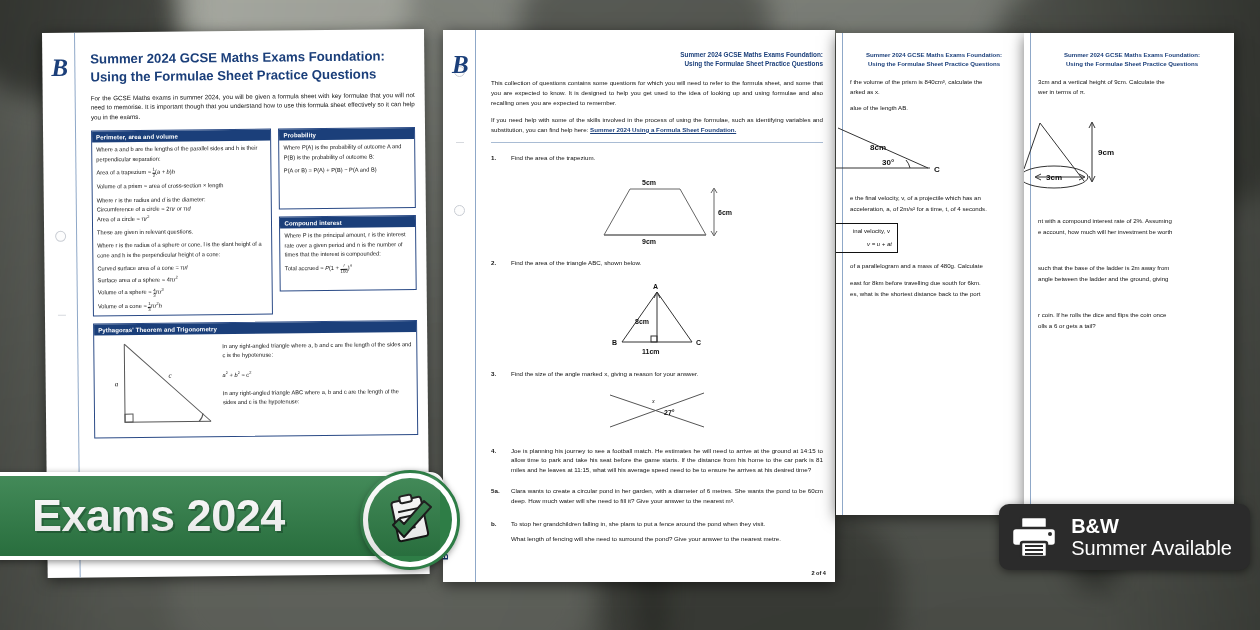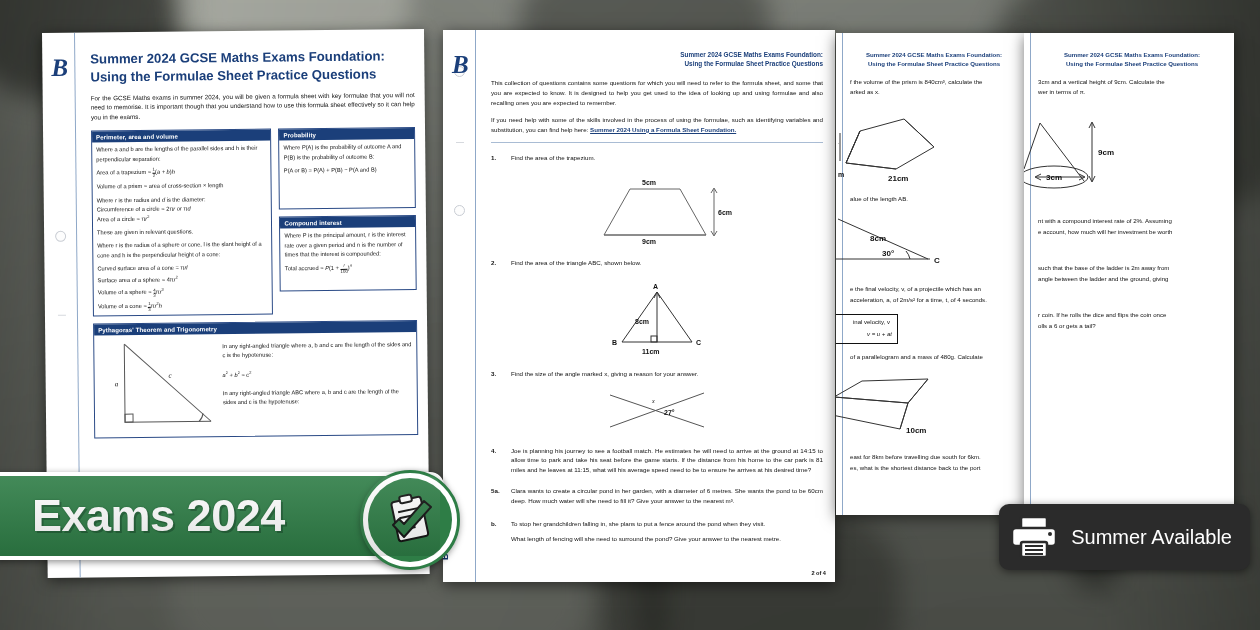--- a/index.html
+++ b/index.html
@@ -390,33 +390,20 @@
   <div class="rule-line" style="left:6px"></div>
   <div class="pside-body" style="left:14px; right:8px;">
     <div class="pside-hdr">
       <div>Summer 2024 GCSE Maths Exams Foundation:</div>
       <div>Using the Formulae Sheet Practice Questions</div>
     </div>
     <div class="pside-txt">
       <p style="margin-bottom:0">f the volume of the prism is 840cm³, calculate the</p>
       <p>arked as x.</p>
 
-      <div style="margin:2px 0 6px -12px">
-        <svg width="180" height="82" viewBox="0 0 180 82">
-          <polygon points="8,60 22,28 66,16 96,44 58,66" fill="none" stroke="#333" stroke-width="1"></polygon>
-          <line x1="8" y1="60" x2="22" y2="28" stroke="#333" stroke-width="1"></line>
-          <line x1="22" y1="28" x2="8" y2="60" stroke="#333" stroke-width="1"></line>
-          <line x1="8" y1="60" x2="58" y2="66" stroke="#333" stroke-width="1"></line>
-          <line x1="66" y1="16" x2="96" y2="44" stroke="#333" stroke-width="1"></line>
-          <line x1="2" y1="30" x2="2" y2="58" stroke="#333" stroke-width="1"></line>
-          <text x="50" y="78" font-size="8" font-weight="bold" fill="#111">21cm</text>
-          <text x="-2" y="44" font-size="7" font-style="italic" fill="#111">r</text>
-          <text x="-4" y="74" font-size="7" font-weight="bold" fill="#111">cm</text>
-        </svg>
-      </div>
 
       <p>alue of the length AB.</p>
 
       <div style="margin:4px 0 8px -14px">
         <svg width="175" height="62" viewBox="0 0 175 62">
           <line x1="2" y1="8" x2="92" y2="48" stroke="#333" stroke-width="1"></line>
           <line x1="0" y1="48" x2="94" y2="48" stroke="#333" stroke-width="1"></line>
           <path d="M 74 48 A 18 18 0 0 0 70 40" fill="none" stroke="#333" stroke-width="1"></path>
           <text x="34" y="30" font-size="8" font-weight="bold" fill="#111">8cm</text>
           <text x="46" y="45" font-size="8" font-weight="bold" fill="#111">30°</text>
@@ -427,30 +414,20 @@
       <p style="margin-bottom:1px">e the final velocity, v, of a projectile which has an</p>
       <p>acceleration, a, of 2m/s² for a time, t, of 4 seconds.</p>
 
       <div class="vbox" style="margin:2px 0 8px -16px; padding-left:18px">
         <div>inal velocity, v</div>
         <div style="margin-left:14px; margin-top:3px; font-style:italic">v = u + at</div>
       </div>
 
       <p>of a parallelogram and a mass of 480g. Calculate</p>
 
-      <div style="margin:4px 0 10px -20px">
-        <svg width="190" height="70" viewBox="0 0 190 70">
-          <polygon points="4,28 32,12 98,10 78,34" fill="none" stroke="#333" stroke-width="1"></polygon>
-          <polygon points="4,28 78,34 70,60 2,46" fill="none" stroke="#333" stroke-width="1"></polygon>
-          <line x1="78" y1="34" x2="98" y2="10" stroke="#333" stroke-width="1"></line>
-          <line x1="70" y1="60" x2="78" y2="34" stroke="#333" stroke-width="1"></line>
-          <text x="76" y="64" font-size="8" font-weight="bold" fill="#111">10cm</text>
-          <text x="-2" y="62" font-size="8" font-weight="bold" fill="#111">a</text>
-        </svg>
-      </div>
 
       <p style="margin-bottom:1px">east for 8km before travelling due south for 6km.</p>
       <p>es, what is the shortest distance back to the port</p>
     </div>
   </div>
 </div>
 
 <div class="sheet" id="page4">
   <div class="rule-line" style="left:6px"></div>
   <div class="pside-body" style="left:14px; right:8px;">
@@ -513,15 +490,16 @@
   <svg width="50" height="46" viewBox="0 0 50 46">
     <rect x="12" y="3" width="26" height="12" rx="2" fill="#fff" stroke="#2b2b2b" stroke-width="2.5"></rect>
     <rect x="3" y="14" width="44" height="18" rx="4" fill="#fff" stroke="#2b2b2b" stroke-width="2.5"></rect>
     <rect x="12" y="28" width="26" height="15" rx="2" fill="#fff" stroke="#2b2b2b" stroke-width="2.5"></rect>
     <line x1="16" y1="32" x2="34" y2="32" stroke="#2b2b2b" stroke-width="2"></line>
     <line x1="16" y1="36" x2="34" y2="36" stroke="#2b2b2b" stroke-width="2"></line>
     <line x1="16" y1="40" x2="34" y2="40" stroke="#2b2b2b" stroke-width="2"></line>
     <circle cx="41" cy="20" r="2" fill="#2b2b2b"></circle>
   </svg>
   <div class="bwtext">
+    <div class="bw1">B&amp;W</div>
     <div class="bw2">Summer Available</div>
   </div>
 </div>
 
 </body></html>

